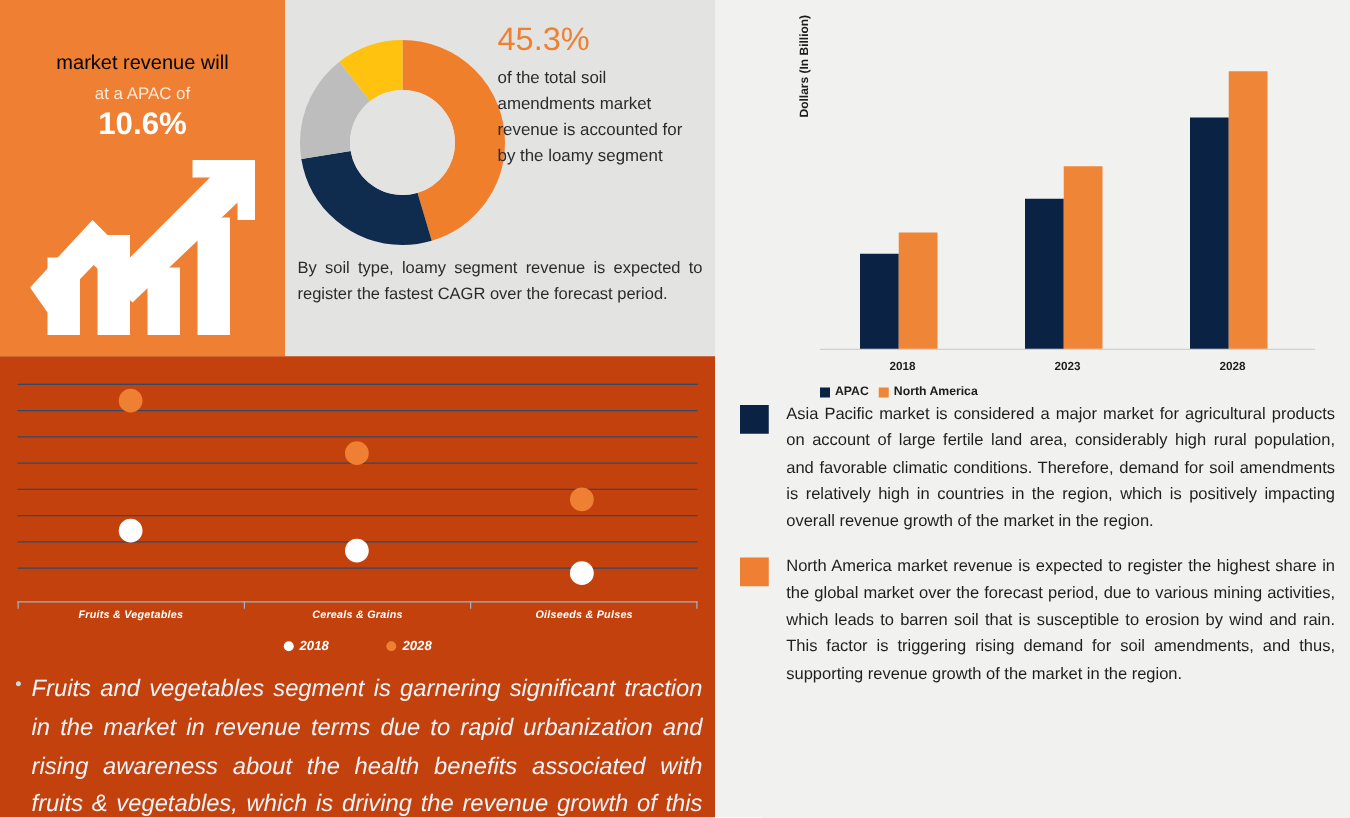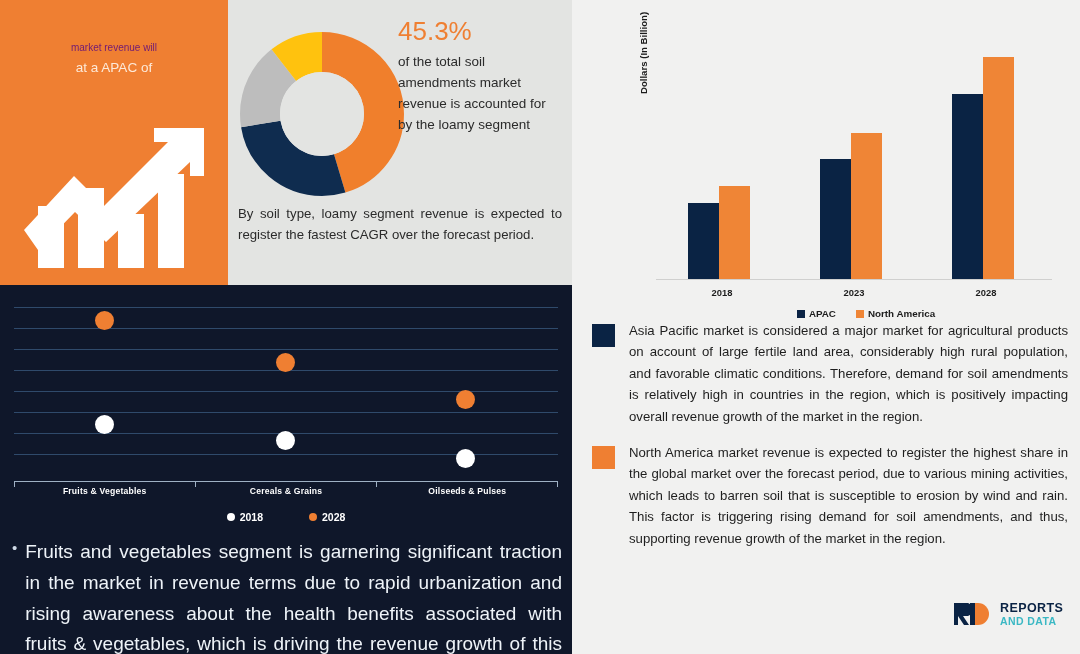--- a/index.html
+++ b/index.html
@@ -6,36 +6,36 @@
   body{width:1080px;height:654px;font-family:"Liberation Sans",sans-serif;overflow:hidden;}
   .page{position:relative;width:1080px;height:654px;background:#f1f1f0;}
 
   
   .left-col{position:absolute;left:0;top:0;width:572px;height:654px;}
 
   
   .cagr-panel{position:absolute;left:0;top:0;width:228px;height:285px;background:#ef7f32;overflow:hidden;}
   .cagr-text{position:absolute;left:0;top:42px;width:228px;text-align:center;color:#fff;}
   .cagr-years{font-size:13.5px;letter-spacing:.3px;color:#fde9d8;margin-bottom:9px;}
-  .cagr-sub1{font-size:10px;color:#701a75;margin-bottom:7px;}
+  .cagr-sub1{font-size:16px;color:#000000;margin-bottom:7px;}
   .cagr-accel{font-size:24px;font-weight:bold;letter-spacing:.6px;color:#ffffff;margin-bottom:8px;}
   .cagr-sub2{font-size:13.5px;color:#fde9d8;margin-bottom:3px;}
   .cagr-value{font-size:25px;font-weight:bold;color:#ffffff;}
   .cagr-art{position:absolute;left:18px;top:118px;width:198px;height:160px;}
 
   
   .soil-panel{position:absolute;left:228px;top:0;width:344px;height:285px;background:#e3e4e2;}
   .donut-wrap{position:absolute;left:8px;top:28px;width:172px;height:172px;}
   .pct-block{position:absolute;left:170px;top:18px;width:148px;}
   .pct-num{font-size:26px;color:#ef7f32;line-height:1.05;margin-bottom:6px;}
   .pct-desc{font-size:13.5px;color:#2b2b2b;line-height:1.56;}
   .soil-note{position:absolute;left:10px;top:204px;width:324px;font-size:13.2px;color:#2b2b2b;line-height:1.58;text-align:justify;}
 
   
-  .navy-panel{position:absolute;left:0;top:285px;width:572px;height:369px;background:#0f172a;}
+  .navy-panel{position:absolute;left:0;top:285px;width:572px;height:369px;background:#c2410c;font-style:italic;}
   .dotchart{position:absolute;left:14px;top:10px;width:544px;height:185px;}
   .grid-line{position:absolute;left:0;width:544px;height:1px;background:#2f4a6b;}
   .dot{position:absolute;width:19px;height:19px;border-radius:50%;}
   .dot.y2018{background:#ffffff;}
   .dot.y2028{background:#ef7f32;}
   .axis-base{position:absolute;left:14px;top:196px;width:544px;height:1px;background:#9fb1c4;}
   .axis-tick{position:absolute;top:196px;width:1px;height:6px;background:#9fb1c4;}
   .cat-labels{position:absolute;left:14px;top:201px;width:544px;display:flex;}
   .cat-label{flex:1;text-align:center;color:#ffffff;font-size:8.6px;font-weight:bold;letter-spacing:.2px;}
   .dot-legend{position:absolute;left:0;top:226px;width:572px;display:flex;justify-content:center;gap:46px;}
@@ -51,21 +51,21 @@
   .y-axis-title{position:absolute;left:42px;top:82px;transform:rotate(-90deg);transform-origin:left top;
                 font-size:9.6px;font-weight:bold;color:#1c1c1c;white-space:nowrap;}
   .plot{position:absolute;left:60px;top:18px;width:396px;height:250px;}
   .plot-base{position:absolute;left:0;bottom:0;width:396px;height:1px;background:#d0d0cf;}
   .bar-group{position:absolute;bottom:1px;display:flex;align-items:flex-end;}
   .bar{width:31px;}
   .bar.apac{background:#0a2344;}
   .bar.na{background:#ef8536;}
   .x-labels{position:absolute;left:60px;top:275px;width:396px;display:flex;}
   .x-label{flex:1;text-align:center;font-size:9.4px;font-weight:bold;color:#1c1c1c;}
-  .bar-legend{position:absolute;left:72px;top:296px;width:396px;display:flex;justify-content:center;gap:20px;}
+  .bar-legend{position:absolute;left:60px;top:296px;width:396px;display:flex;gap:8px;}
   .bl-item{display:flex;align-items:center;gap:4px;font-size:9.8px;font-weight:bold;color:#1c1c1c;}
   .bl-mark{width:8px;height:8px;}
 
   .region-block{position:absolute;display:flex;gap:14px;}
   .rb-mark{width:23px;height:23px;flex:0 0 23px;margin-top:4px;}
   .rb-text{flex:1;font-size:13.2px;line-height:1.62;color:#1e1e1e;text-align:justify;}
 
   
   .logo{position:absolute;left:952px;top:598px;width:120px;height:32px;display:flex;align-items:center;gap:6px;}
   .logo-mark{position:relative;width:42px;height:26px;}
@@ -77,20 +77,21 @@
 <body>
 
 <div class="page">
 
   <div class="left-col">
 
     <div class="cagr-panel">
       <div class="cagr-text">
         <div class="cagr-sub1">market revenue will</div>
         <div class="cagr-sub2">at a APAC of</div>
+        <div class="cagr-value">10.6%</div>
       </div>
       <svg class="cagr-art" viewBox="0 0 198 160">
         <rect x="20" y="88" width="26" height="62" fill="#ffffff"></rect>
         <rect x="60" y="70" width="26" height="80" fill="#ffffff"></rect>
         <rect x="100" y="96" width="26" height="54" fill="#ffffff"></rect>
         <rect x="140" y="56" width="26" height="94" fill="#ffffff"></rect>
         <path d="M6 112 L56 58 L86 88 L150 24 L136 24 L136 10 L186 10 L186 58 L172 58 L172 44 L88 124 L57 94 L20 132 Z" fill="#ffffff"></path>
       </svg>
     </div>
 
@@ -203,25 +204,14 @@
       <div class="rb-mark" style="background:#0a2344"></div>
       <div class="rb-text">Asia Pacific market is considered a major market for agricultural products on account of large fertile land area, considerably high rural population, and favorable climatic conditions. Therefore, demand for soil amendments is relatively high in countries in the region, which is positively impacting overall revenue growth of the market in the region.</div>
     </div>
 
     <div class="region-block" style="left:16px;top:442px;width:476px">
       <div class="rb-mark" style="background:#ef7f32"></div>
       <div class="rb-text">North America market revenue is expected to register the highest share in the global market over the forecast period, due to various mining activities, which leads to barren soil that is susceptible to erosion by wind and rain. This factor is triggering rising demand for soil amendments, and thus, supporting revenue growth of the market in the region.</div>
     </div>
   </div>
 
-  <div class="logo">
-    <svg class="logo-mark" viewBox="0 0 42 26">
-      <path d="M2 2 H16 a7 7 0 0 1 0 13 H11 l6 9 H12 L6 15 V24 H2 Z" fill="#0a2344"></path>
-      <path d="M22 2 H26 a11 11 0 0 1 0 22 H22 Z" fill="#ef7f32"></path>
-      <rect x="18" y="2" width="5" height="22" fill="#0a2344"></rect>
-    </svg>
-    <div class="logo-words">
-      <span class="logo-w1">REPORTS</span>
-      <span class="logo-w2">AND DATA</span>
-    </div>
-  </div>
 
 </div>
 
 </body></html>

